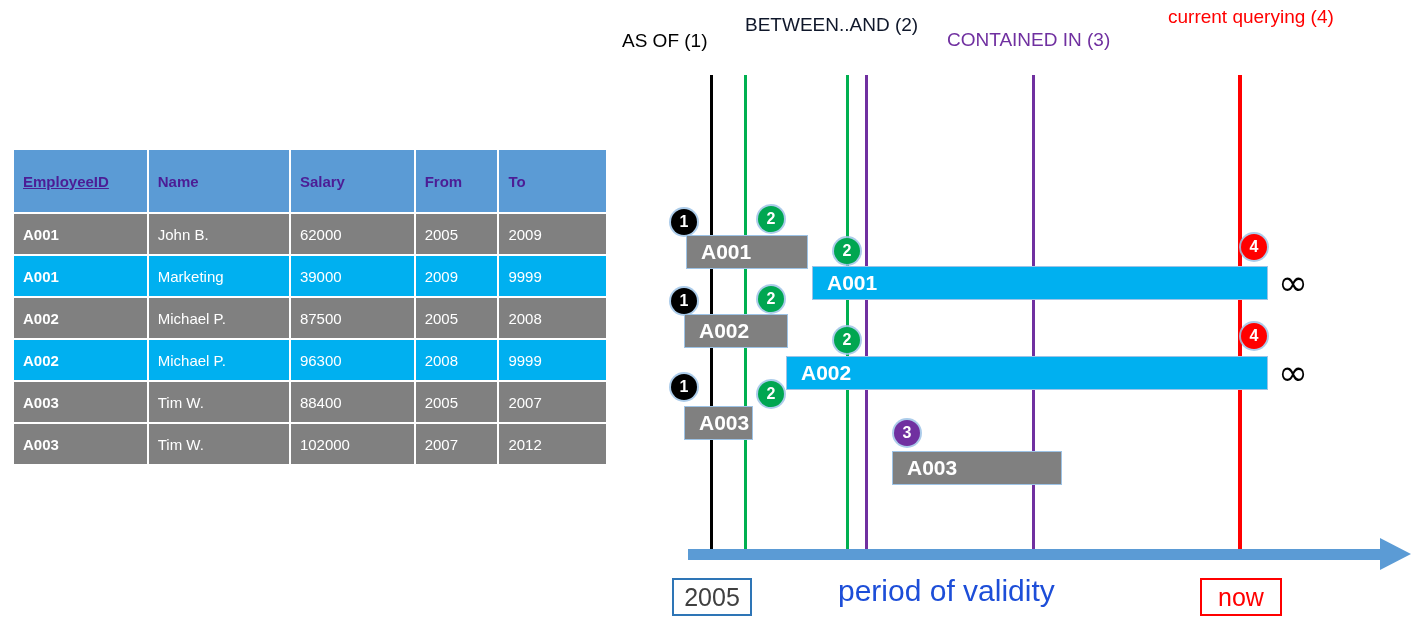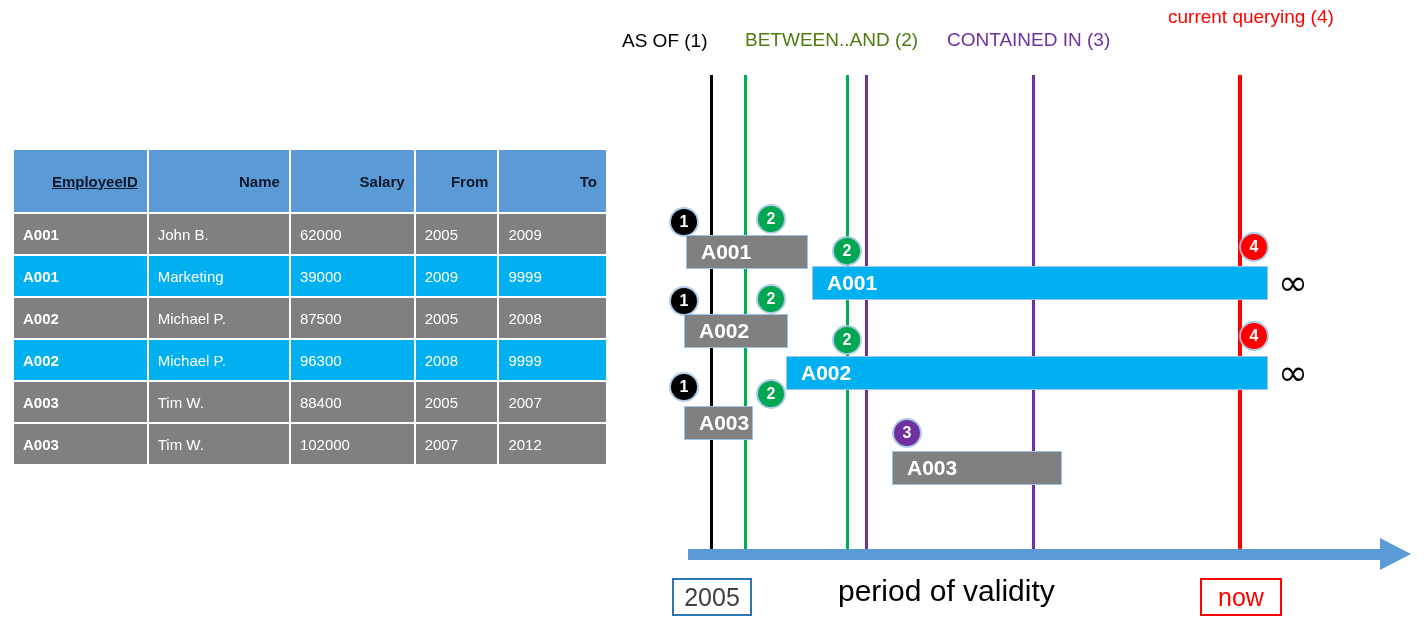--- a/index.html
+++ b/index.html
@@ -2,38 +2,38 @@
 <html><head>
 <meta charset="utf-8">
 <style>
   html,body{margin:0;padding:0;background:#ffffff;}
   body{width:1428px;height:637px;position:relative;overflow:hidden;
        font-family:"Liberation Sans","DejaVu Sans",sans-serif;}
 
   
   #emp-table{position:absolute;left:12px;top:148px;border-collapse:separate;
              border-spacing:2px;width:596px;}
-  #emp-table th{background:#5B9BD5;color:#0f172a;font-size:15px;font-weight:bold;
-                text-align:right;padding:8px 9px;height:46px;vertical-align:middle;}
+  #emp-table th{background:#5B9BD5;color:#4c1d95;font-size:15px;font-weight:bold;
+                text-align:left;padding:8px 9px;height:46px;vertical-align:middle;}
   #emp-table th.first span{text-decoration:underline;}
   #emp-table td{color:#ffffff;font-size:15px;padding:7px 9px;height:26px;
                 vertical-align:middle;}
   #emp-table tr.gray td{background:#808080;}
   #emp-table tr.cyan td{background:#00B0F0;}
   #emp-table td.id{font-weight:bold;}
   .c-id{width:126px;} .c-name{width:144px;} .c-sal{width:126px;}
   .c-from{width:74px;} .c-to{width:110px;}
 
   
   #diagram{position:absolute;left:0;top:0;width:1428px;height:637px;}
 
   .legend{position:absolute;white-space:nowrap;font-size:19px;
           font-family:"Liberation Sans","DejaVu Sans",sans-serif;line-height:1.12;}
   #lg-asof{left:622px;top:30px;color:#000000;}
-  #lg-between{left:745px;top:29px;color:#4d7c0f;}
+  #lg-between{left:745px;top:14px;color:#0f172a;}
   #lg-contained{left:947px;top:29px;color:#7030A0;}
   #lg-current{left:1168px;top:6px;color:#FF0000;}
 
   .vline{position:absolute;width:3px;}
   .vline.black{background:#000000;}
   .vline.green{background:#00B050;}
   .vline.purple{background:#7030A0;}
   .vline.red{background:#FF0000;width:4px;}
 
   .bar{position:absolute;height:34px;border:1px solid #9DC3E6;box-sizing:border-box;
@@ -58,21 +58,21 @@
   #axis-line{position:absolute;left:688px;top:549px;width:700px;height:11px;
              background:#5B9BD5;}
   #axis-head{position:absolute;left:1380px;top:538px;width:0;height:0;
              border-top:16px solid transparent;border-bottom:16px solid transparent;
              border-left:31px solid #5B9BD5;}
 
   .axbox{position:absolute;display:flex;align-items:center;justify-content:center;
          font-size:25px;background:#ffffff;}
   #box-2005{left:672px;top:578px;width:76px;height:34px;border:2px solid #2E75B6;color:#404040;}
   #box-now{left:1200px;top:578px;width:78px;height:34px;border:2px solid #FF0000;color:#FF0000;}
-  #axis-title{position:absolute;left:838px;top:574px;font-size:30px;color:#000000;}
+  #axis-title{position:absolute;left:838px;top:574px;font-size:30px;color:#1d4ed8;}
 </style>
 </head>
 <body>
 
 <table id="emp-table">
   <thead>
     <tr>
       <th class="first c-id"><span>EmployeeID</span></th>
       <th class="c-name">Name</th>
       <th class="c-sal">Salary</th>

